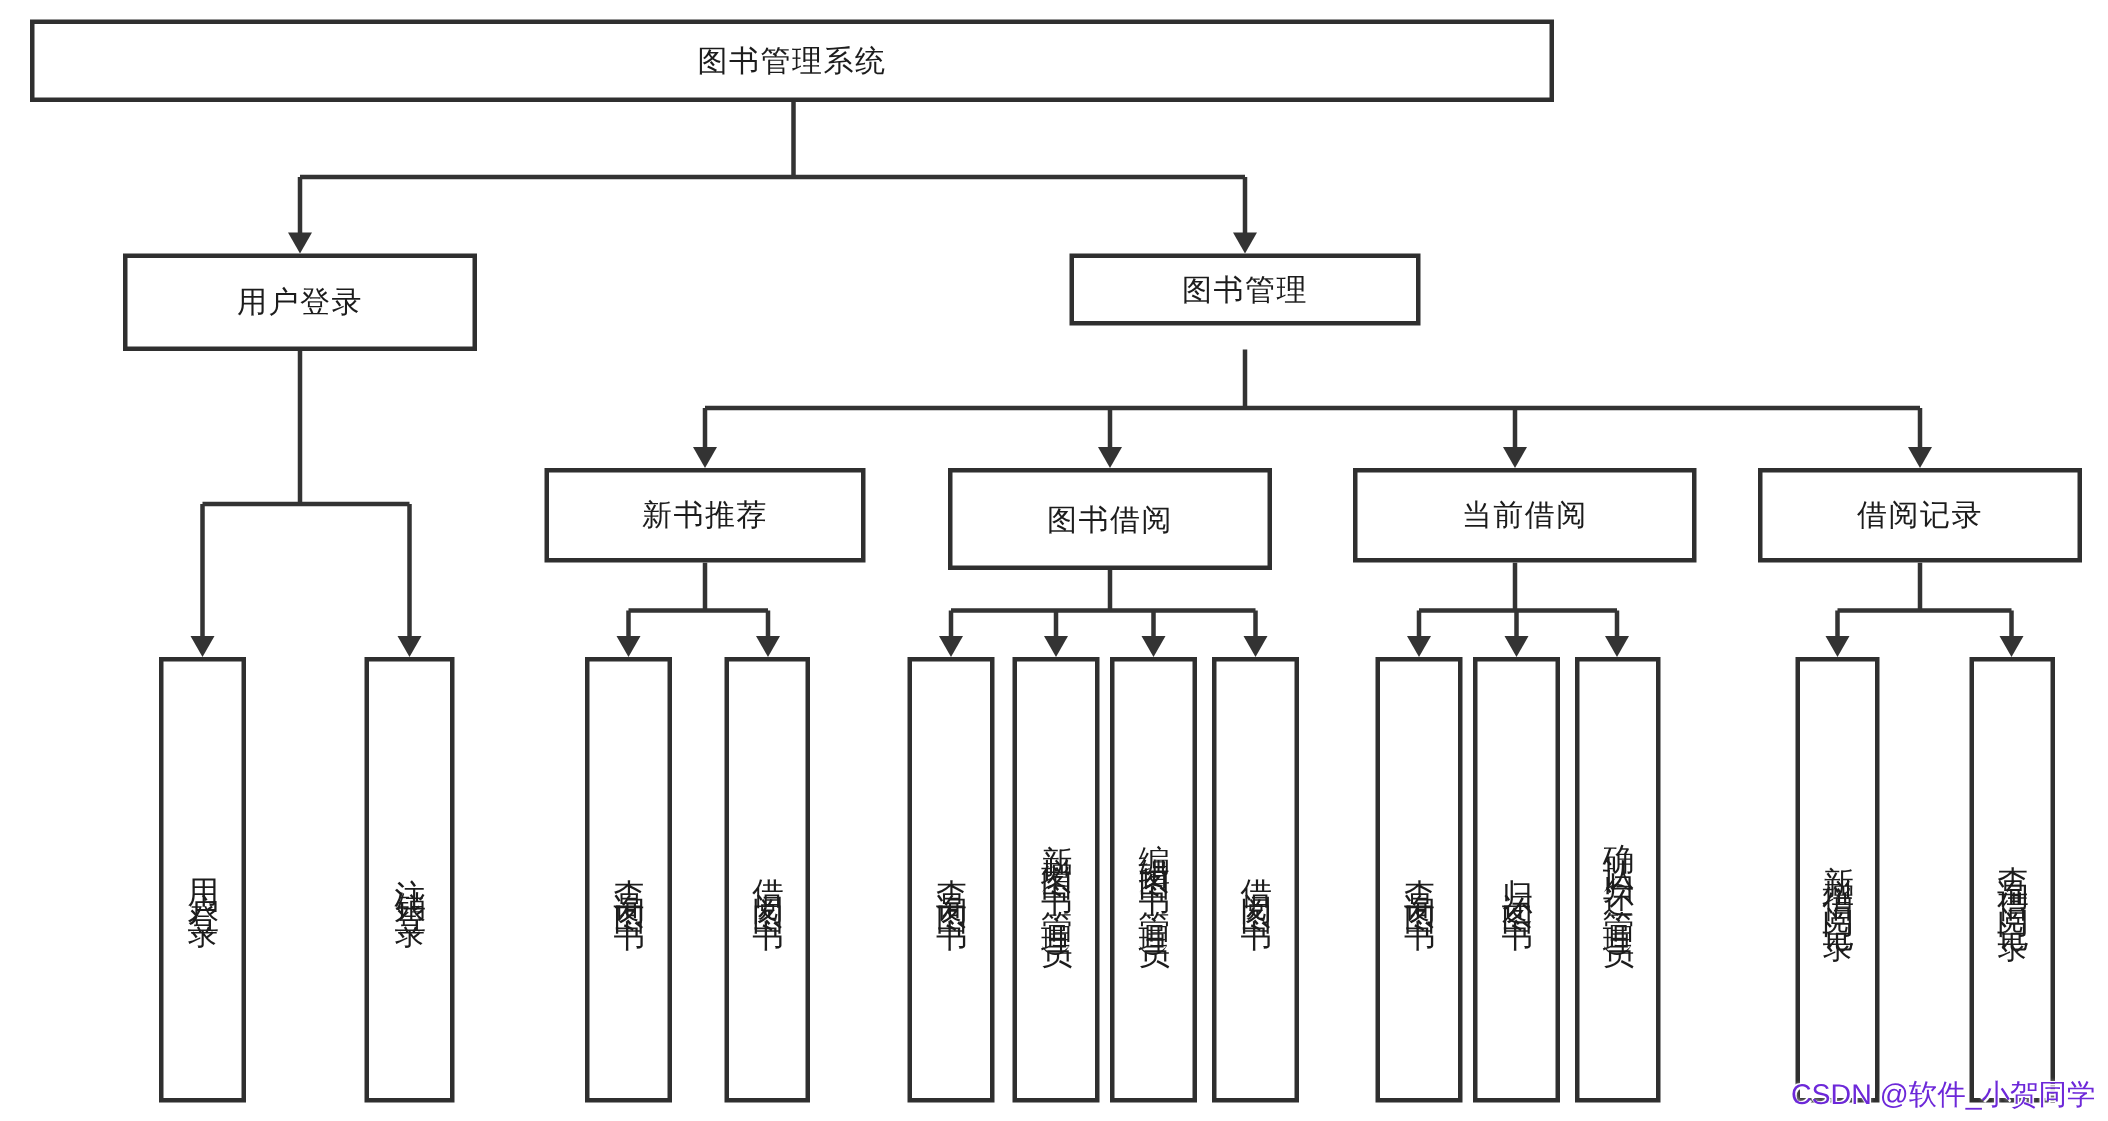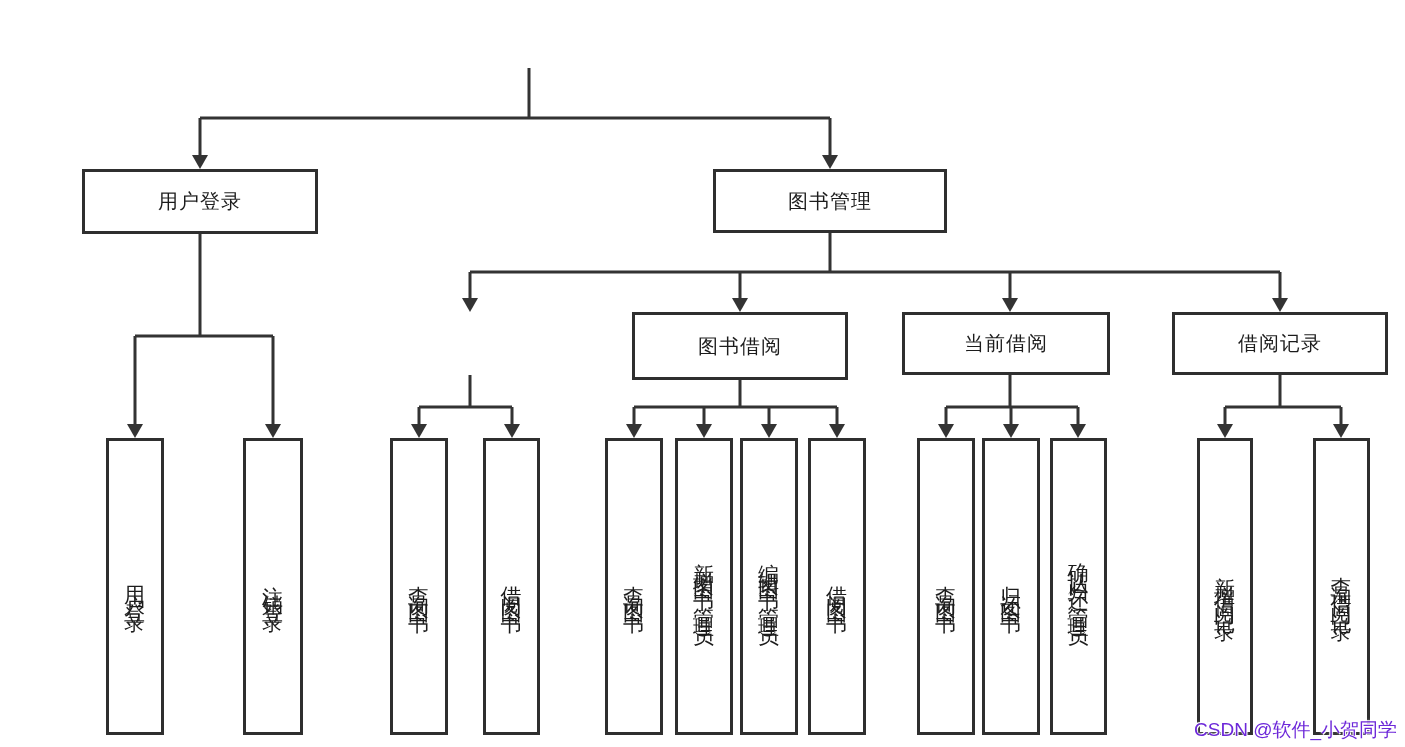--- a/index.html
+++ b/index.html
@@ -90,32 +90,38 @@
       <polygon points="761,424 777,424 769,438"></polygon>
       <polygon points="829,424 845,424 837,438"></polygon>
       <polygon points="938,424 954,424 946,438"></polygon>
       <polygon points="1003,424 1019,424 1011,438"></polygon>
       <polygon points="1070,424 1086,424 1078,438"></polygon>
       <polygon points="1217,424 1233,424 1225,438"></polygon>
       <polygon points="1333,424 1349,424 1341,438"></polygon>
     </g>
   </svg>
 
+  <div class="node h root" style="left:20px; top:13px; width:1016px; height:55px;">
+    <span class="label">图书管理系统</span>
+  </div>
 
   <div class="node h" style="left:82px; top:169px; width:236px; height:65px;">
     <span class="label">用户登录</span>
   </div>
-  <div class="node h" style="left:713px; top:169px; width:234px; height:64px;">
+  <div class="node h" style="left:713px; top:169px; width:234px; height:48px;">
     <span class="label">图书管理</span>
   </div>
 
+  <div class="node h" style="left:363px; top:312px; width:214px; height:63px;">
+    <span class="label">新书推荐</span>
+  </div>
   <div class="node h" style="left:632px; top:312px; width:216px; height:68px;">
     <span class="label">图书借阅</span>
   </div>
-  <div class="node h" style="left:902px; top:312px; width:208px; height:63px;">
+  <div class="node h" style="left:902px; top:312px; width:229px; height:63px;">
     <span class="label">当前借阅</span>
   </div>
   <div class="node h" style="left:1172px; top:312px; width:216px; height:63px;">
     <span class="label">借阅记录</span>
   </div>
 
   <div class="node v" style="left:106px; top:438px; width:58px; height:297px;">
     <span class="label">用户登录</span>
   </div>
   <div class="node v" style="left:243px; top:438px; width:60px; height:297px;">

